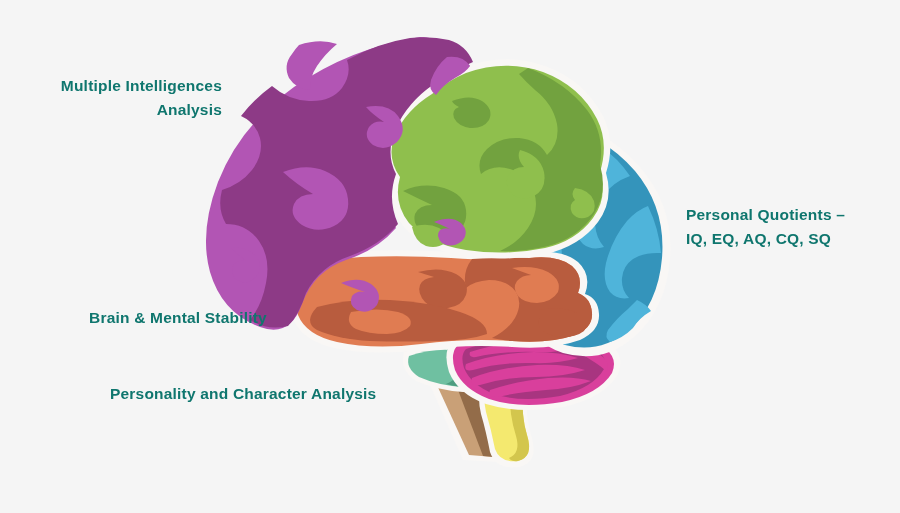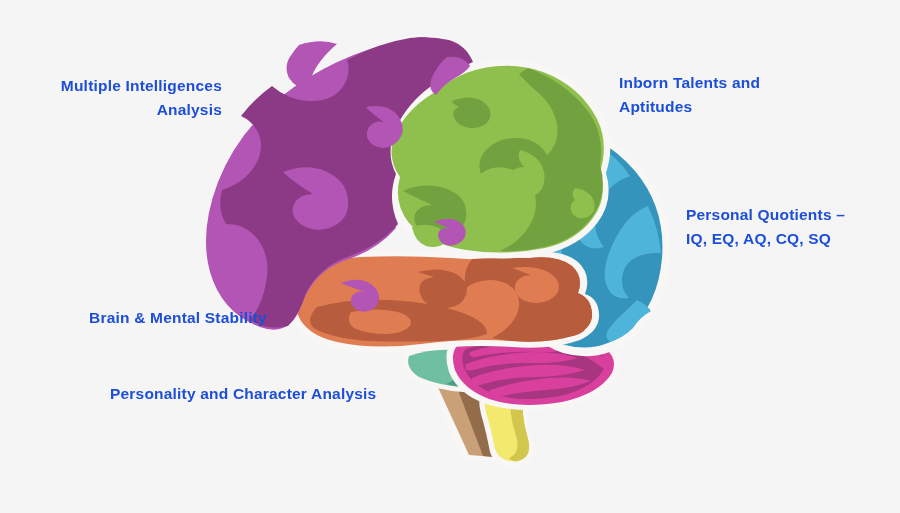--- a/index.html
+++ b/index.html
@@ -23,21 +23,21 @@
   #brain-svg {
     position: absolute;
     left: 0;
     top: 0;
     width: 900px;
     height: 513px;
     display: block;
   }
   .label {
     position: absolute;
-    color: #1d4ed8;
+    color: #0f766e;
     font-family: "Liberation Sans", sans-serif;
     font-size: 15.5px;
     font-weight: 700;
     line-height: 1.52;
     letter-spacing: 0.2px;
     white-space: pre-line;
   }
   .label.align-right { text-align: right; }
   .label.align-left  { text-align: left; }
 
@@ -211,22 +211,20 @@
                Q428 90 431 80 Q436 66 447 57 Z" fill="#b255b4"></path>
       <path d="M299 45 Q320 38 337 44 Q325 54 317 66 Q309 78 310 90
                Q296 89 289 78 Q283 65 292 54 Q296 48 299 45 Z" fill="#b255b4"></path>
     </g>
 
   </svg>
 
   <div class="label align-right" id="label-multiple-intelligences">Multiple Intelligences
 Analysis</div>
 
-  <div class="label align-left" id="label-inborn-talents">Inborn Talents and
-Aptitudes</div>
 
   <div class="label align-left" id="label-personal-quotients">Personal Quotients –
 IQ, EQ, AQ, CQ, SQ</div>
 
 
   <div class="label align-left" id="label-personality-character">Personality and Character Analysis</div>
 
   <div class="label align-left" id="label-brain-stability">Brain &amp; Mental Stability</div>
 
 </div>

